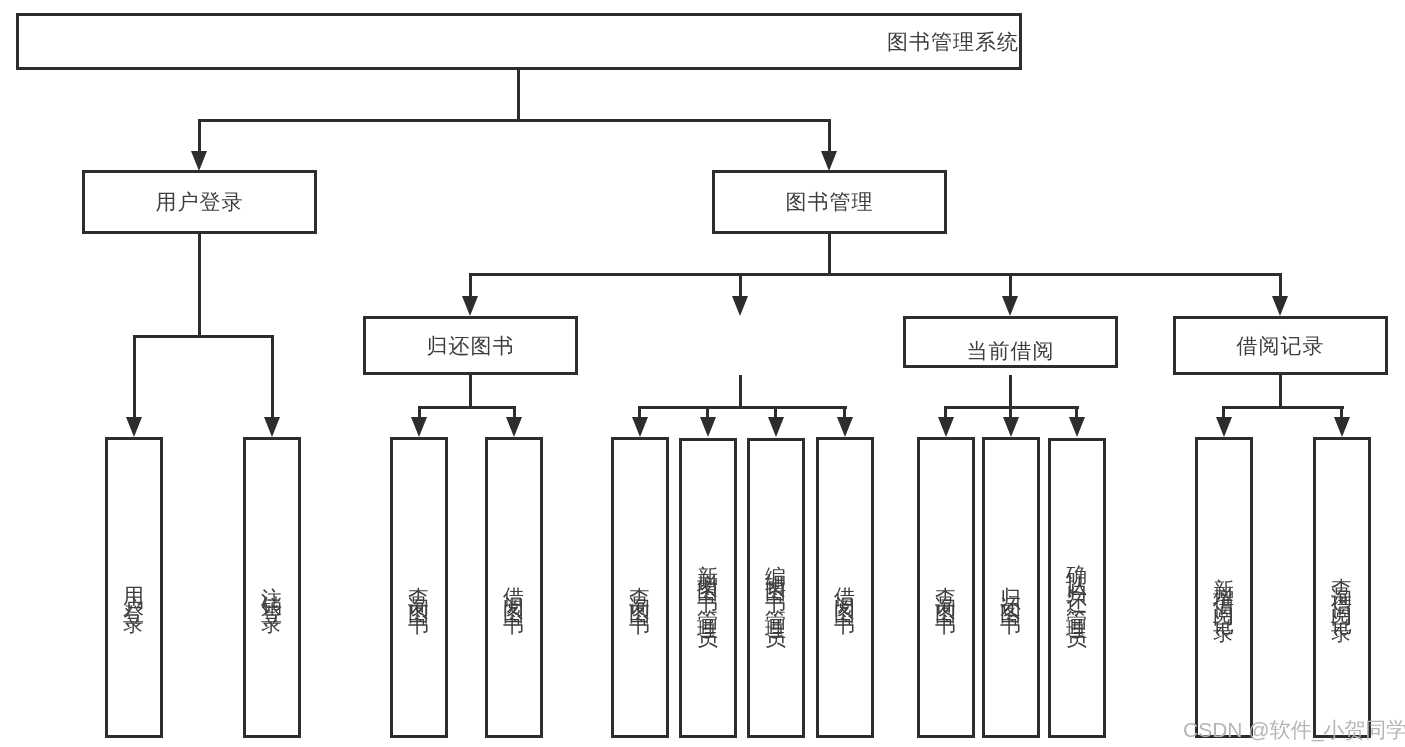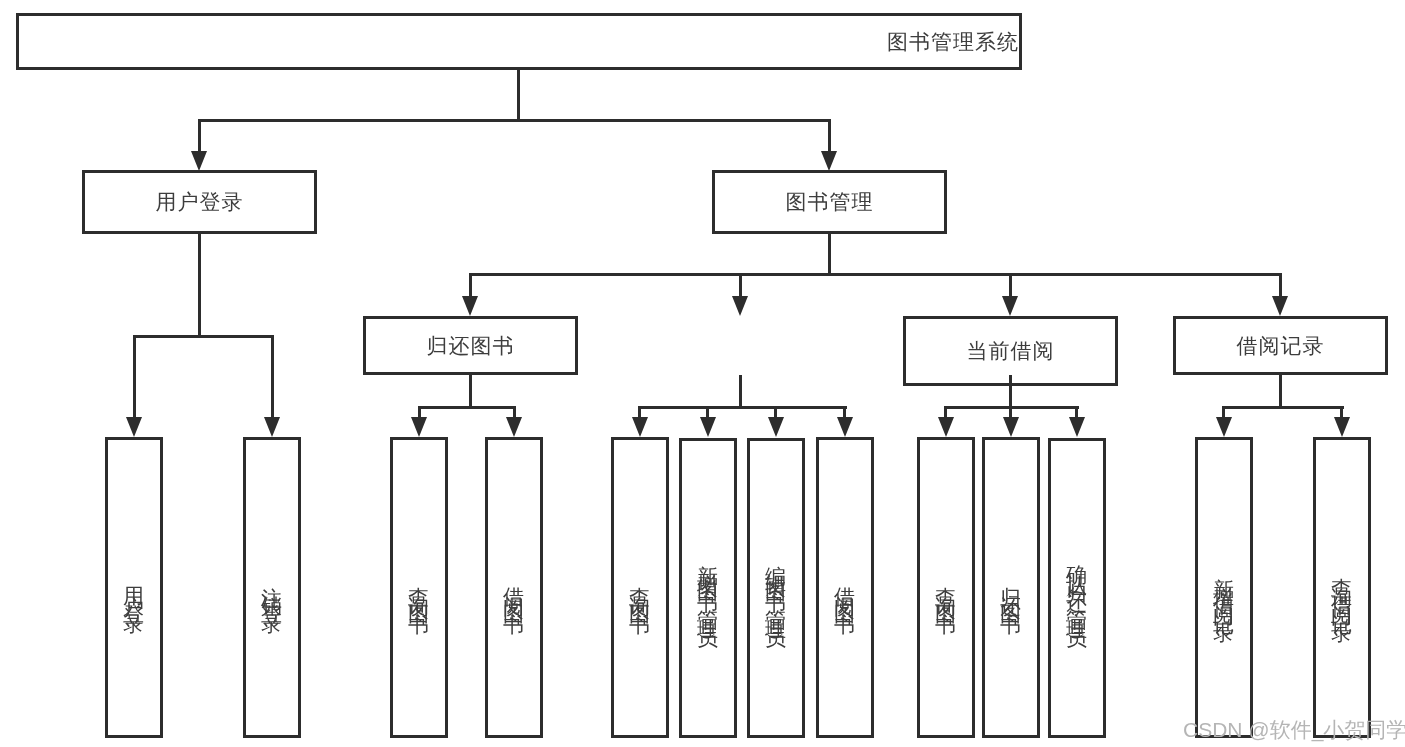--- a/index.html
+++ b/index.html
@@ -92,21 +92,21 @@
   <div class="vline" style="left:1009px;top:273px;height:27px;"></div>
   <div class="vline" style="left:1279px;top:273px;height:27px;"></div>
   <div class="arrow" style="left:462px;top:296px;"></div>
   <div class="arrow" style="left:732px;top:296px;"></div>
   <div class="arrow" style="left:1002px;top:296px;"></div>
   <div class="arrow" style="left:1272px;top:296px;"></div>
 
   <div class="hbox" style="left:363px;top:316px;width:215px;height:59px;">
     <span>归还图书</span>
   </div>
-  <div class="hbox" style="left:903px;top:316px;width:215px;height:70px;">
+  <div class="hbox" style="left:903px;top:316px;width:215px;height:52px;align-items:flex-end;">
     <span>当前借阅</span>
   </div>
   <div class="hbox" style="left:1173px;top:316px;width:215px;height:59px;">
     <span>借阅记录</span>
   </div>
 
   <div class="vline" style="left:469px;top:375px;height:34px;"></div>
   <div class="hline" style="left:418px;top:406px;width:98px;"></div>
   <div class="vline" style="left:418px;top:406px;height:15px;"></div>
   <div class="vline" style="left:513px;top:406px;height:15px;"></div>

